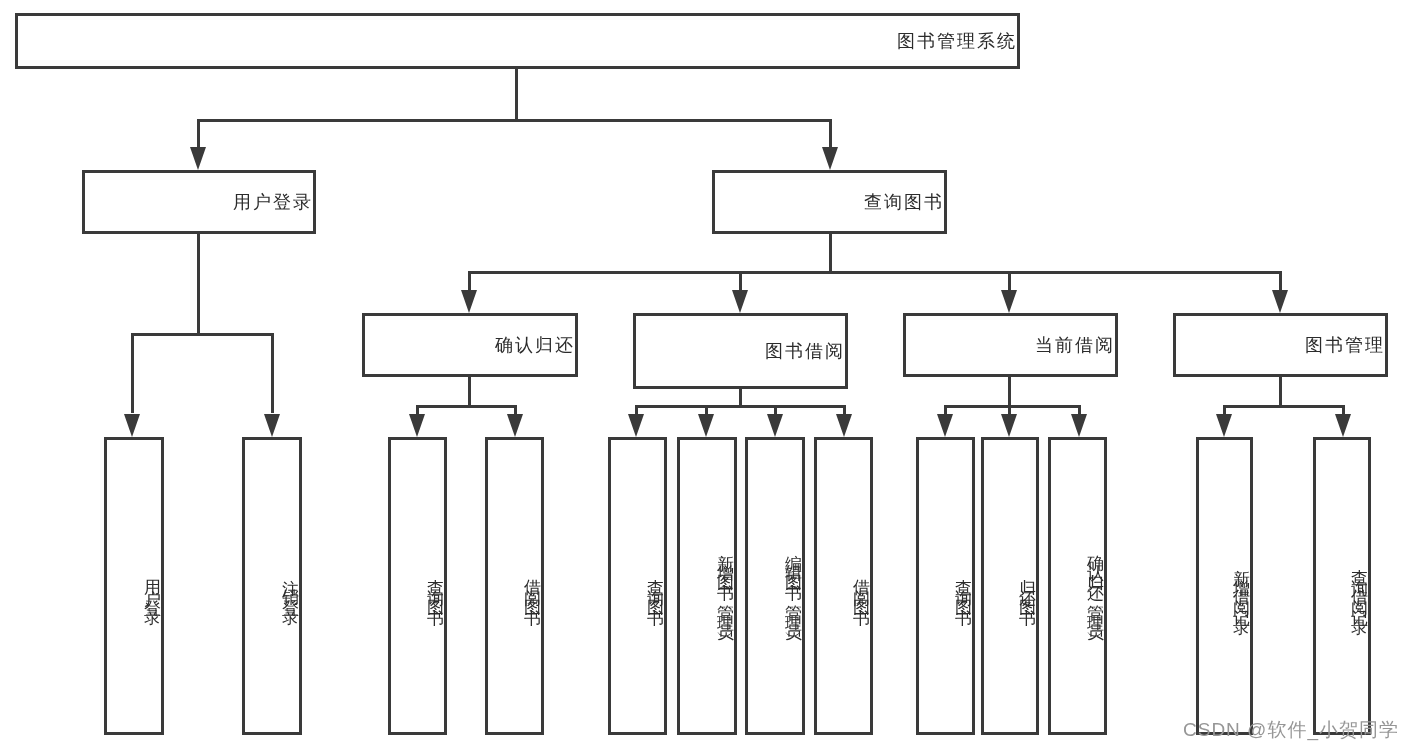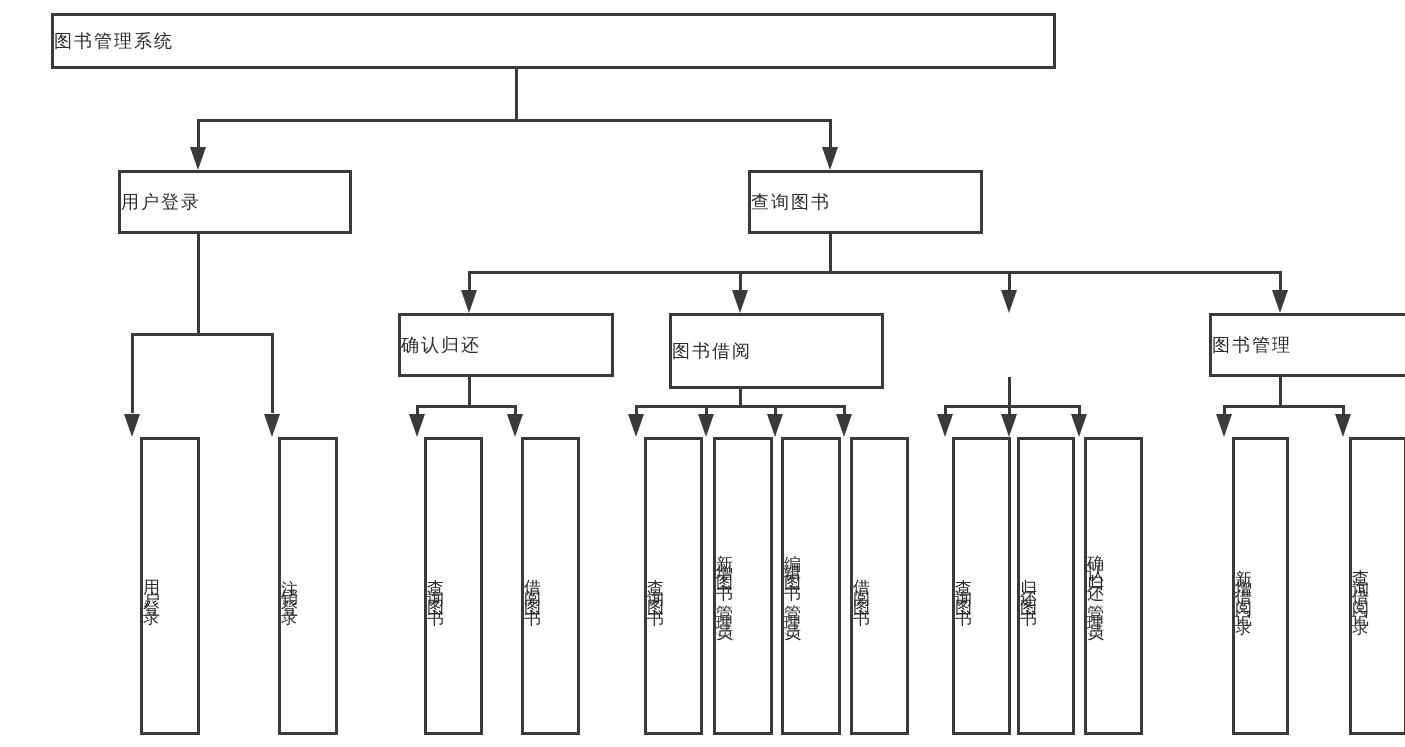--- a/index.html
+++ b/index.html
@@ -16,22 +16,21 @@
     overflow:hidden;
     font-family:"Liberation Sans","DejaVu Sans",sans-serif;
   }
   .box{
     position:absolute;
     box-sizing:border-box;
     border:3px solid var(--line);
     background:var(--background);
     display:flex;
     align-items:center;
-    justify-content:flex-start;
-    margin-left:36px;
+    justify-content:flex-end;
   }
   .hlabel{
     font-size:18px;
     color:var(--text);
     letter-spacing:2px;
     white-space:nowrap;
   }
   .vlabel{
     writing-mode:vertical-lr;
     text-orientation:mixed;
@@ -136,20 +135,23 @@
   <div class="box" style="left:712px;top:170px;width:235px;height:64px">
     <span class="hlabel">查询图书</span>
   </div>
 
   <div class="box" style="left:362px;top:313px;width:216px;height:64px">
     <span class="hlabel">确认归还</span>
   </div>
   <div class="box" style="left:633px;top:313px;width:215px;height:76px">
     <span class="hlabel">图书借阅</span>
   </div>
+  <div class="box" style="left:903px;top:313px;width:215px;height:64px">
+    <span class="hlabel">当前借阅</span>
+  </div>
   <div class="box" style="left:1173px;top:313px;width:215px;height:64px">
     <span class="hlabel">图书管理</span>
   </div>
 
   <div class="box" style="left:104px;top:437px;width:60px;height:298px">
     <span class="vlabel">用户登录</span>
   </div>
   <div class="box" style="left:242px;top:437px;width:60px;height:298px">
     <span class="vlabel">注销登录</span>
   </div>
@@ -184,14 +186,15 @@
     <span class="vlabel">确认归还（管理员）</span>
   </div>
 
   <div class="box" style="left:1196px;top:437px;width:57px;height:298px">
     <span class="vlabel">新增借阅记录</span>
   </div>
   <div class="box" style="left:1313px;top:437px;width:58px;height:298px">
     <span class="vlabel">查询借阅记录</span>
   </div>
 
+  <div class="watermark">CSDN @软件_小贺同学</div>
 
 </div>
 
 </body></html>

